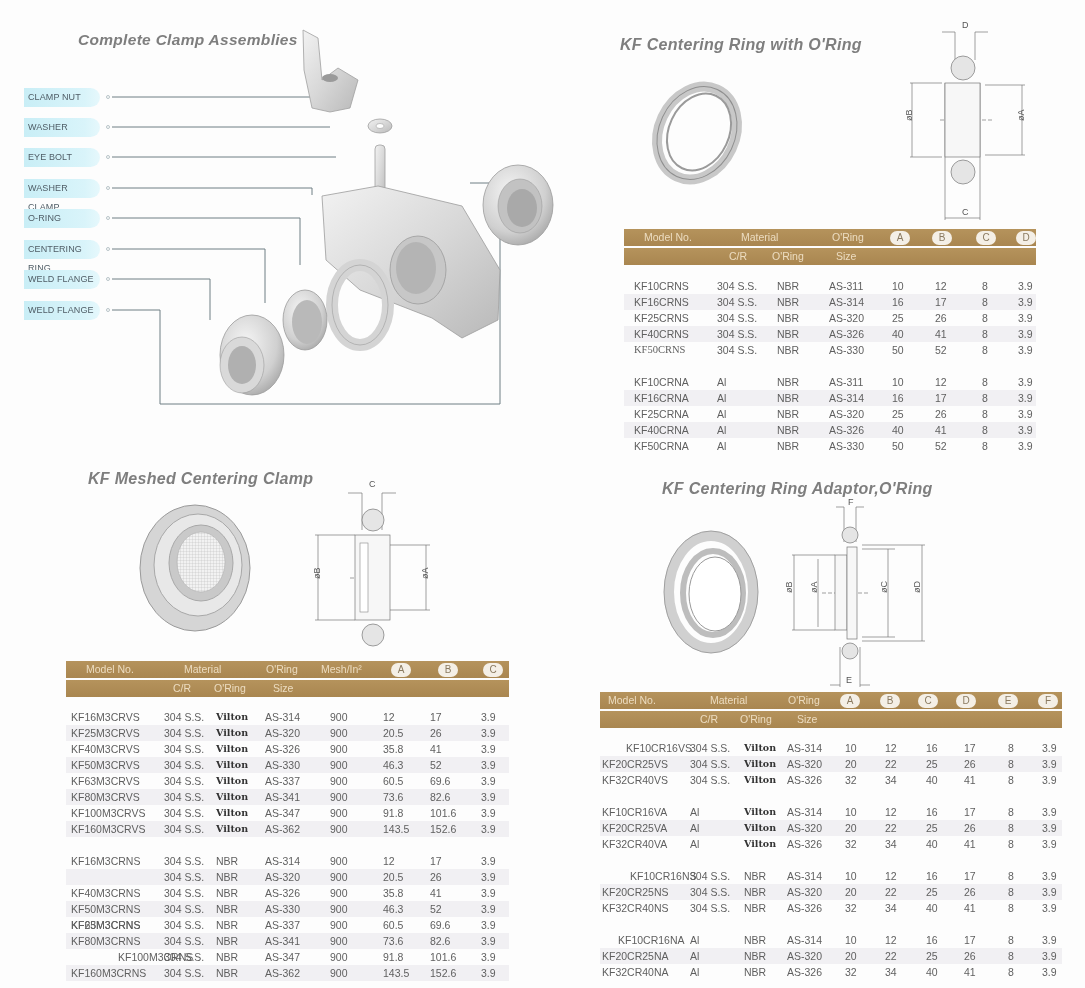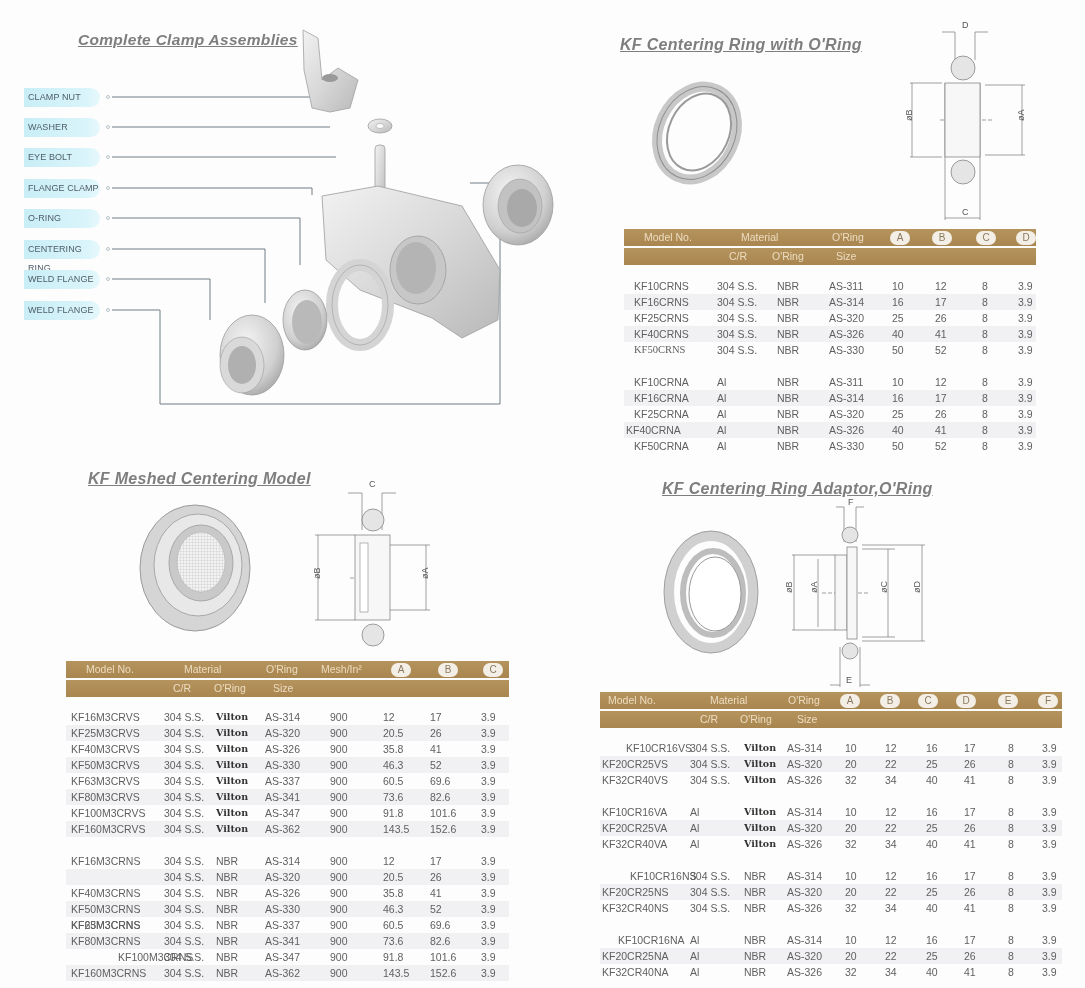--- a/index.html
+++ b/index.html
@@ -1,21 +1,21 @@
 <!DOCTYPE html>
 <html><head>
 <meta charset="utf-8">
 <style>
   * { box-sizing: border-box; margin: 0; padding: 0; }
   html, body { width: 1085px; height: 988px; background: #fdfdfd; overflow: hidden; }
   body { position: relative; font-family: "Liberation Sans", sans-serif; color: #5a5a5a; }
 
   .section-title {
     position: absolute; font-family: "Liberation Sans", sans-serif;
-    font-weight: bold; font-style: italic; color: #7e7e7e; font-size: 16px; letter-spacing: 0.3px; text-decoration: underline;
+    font-weight: bold; font-style: italic; color: #7e7e7e; font-size: 16px; letter-spacing: 0.3px;
   }
 
   
   .label-tab {
     position: absolute; left: 24px; width: 76px; height: 19px;
     background: linear-gradient(90deg, #c9eef6 0%, #d9f4fa 80%, #e6f8fc 100%);
     border-radius: 0 10px 10px 0;
     font-size: 9px; color: #4f5d66; line-height: 19px; padding-left: 4px; letter-spacing: 0.1px;
   }
 
@@ -40,21 +40,21 @@
 </style>
 </head>
 <body>
 
 <div>
   <div class="section-title" style="left:78px; top:31px; font-size:15.5px;">Complete Clamp Assemblies</div>
 
   <div class="label-tab" style="top:88px">CLAMP NUT</div>
   <div class="label-tab" style="top:118px">WASHER</div>
   <div class="label-tab" style="top:148px">EYE BOLT</div>
-  <div class="label-tab" style="top:179px">FLANGE CLAMP</div>
+  <div class="label-tab" style="top:179px">WASHER CLAMP</div>
   <div class="label-tab" style="top:209px">O-RING</div>
   <div class="label-tab" style="top:240px">CENTERING RING</div>
   <div class="label-tab" style="top:270px">WELD FLANGE</div>
   <div class="label-tab" style="top:301px">WELD FLANGE</div>
 
   <svg style="left:0;top:0;width:600px;height:420px;">
     <g stroke="#6f7e84" stroke-width="1" fill="none">
       <circle cx="108" cy="97" r="1.5" stroke="#b8c4c8"></circle>
         <line x1="112" y1="97" x2="318" y2="97"></line>
       <circle cx="108" cy="127" r="1.5" stroke="#b8c4c8"></circle>
@@ -257,21 +257,21 @@
           <span style="left: 10px;">KF25CRNA</span>
           <span style="left: 93px;">Al</span>
           <span style="left: 153px;">NBR</span>
           <span style="left: 205px;">AS-320</span>
           <span style="left: 268px;">25</span>
           <span style="left: 311px;">26</span>
           <span style="left: 358px;">8</span>
           <span style="left: 394px;">3.9</span>
         </div>
         <div class="row alt">
-          <span style="left: 2px;">KF40CRNA</span>
+          <span style="left: 10px;">KF40CRNA</span>
           <span style="left: 93px;">Al</span>
           <span style="left: 153px;">NBR</span>
           <span style="left: 205px;">AS-326</span>
           <span style="left: 268px;">40</span>
           <span style="left: 311px;">41</span>
           <span style="left: 358px;">8</span>
           <span style="left: 394px;">3.9</span>
         </div>
         <div class="row">
           <span style="left: 10px;">KF50CRNA</span>
@@ -281,21 +281,21 @@
           <span style="left: 268px;">50</span>
           <span style="left: 311px;">52</span>
           <span style="left: 358px;">8</span>
           <span style="left: 394px;">3.9</span>
         </div>
       </div>
   </div>
 </div>
 
 <div>
-  <div class="section-title" style="left:88px; top:470px;">KF Meshed Centering Model</div>
+  <div class="section-title" style="left:88px; top:470px;">KF Meshed Centering Clamp</div>
 
   <svg style="left:135px;top:500px;width:120px;height:135px;">
     <defs>
       <pattern id="mesh" width="3" height="3" patternUnits="userSpaceOnUse">
         <rect width="3" height="3" fill="#f2f2f2"></rect>
           <path d="M0,0 L3,0 M0,0 L0,3" stroke="#bdbdbd" stroke-width="0.6"></path>
       </pattern>
     </defs>
     <ellipse cx="60" cy="68" rx="55" ry="63" fill="#d5d5d5" stroke="#9a9a9a" stroke-width="1"></ellipse>
     <ellipse cx="63" cy="65" rx="44" ry="51" fill="#e8e8e8" stroke="#a8a8a8" stroke-width="1"></ellipse>

